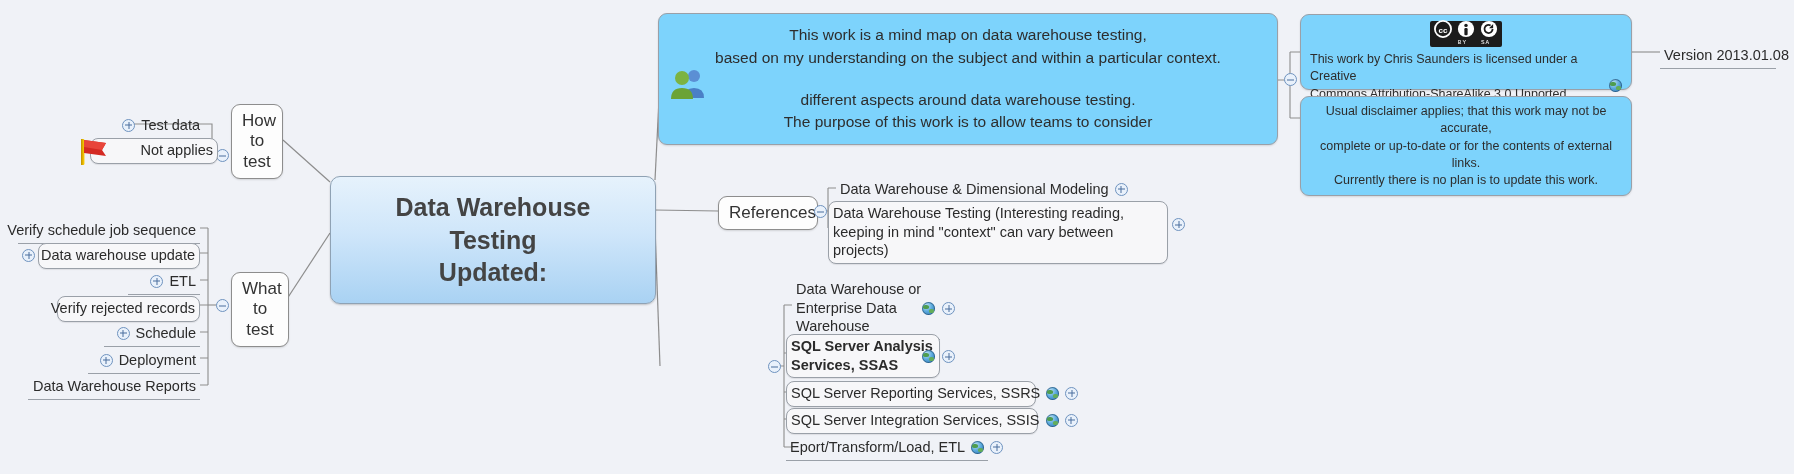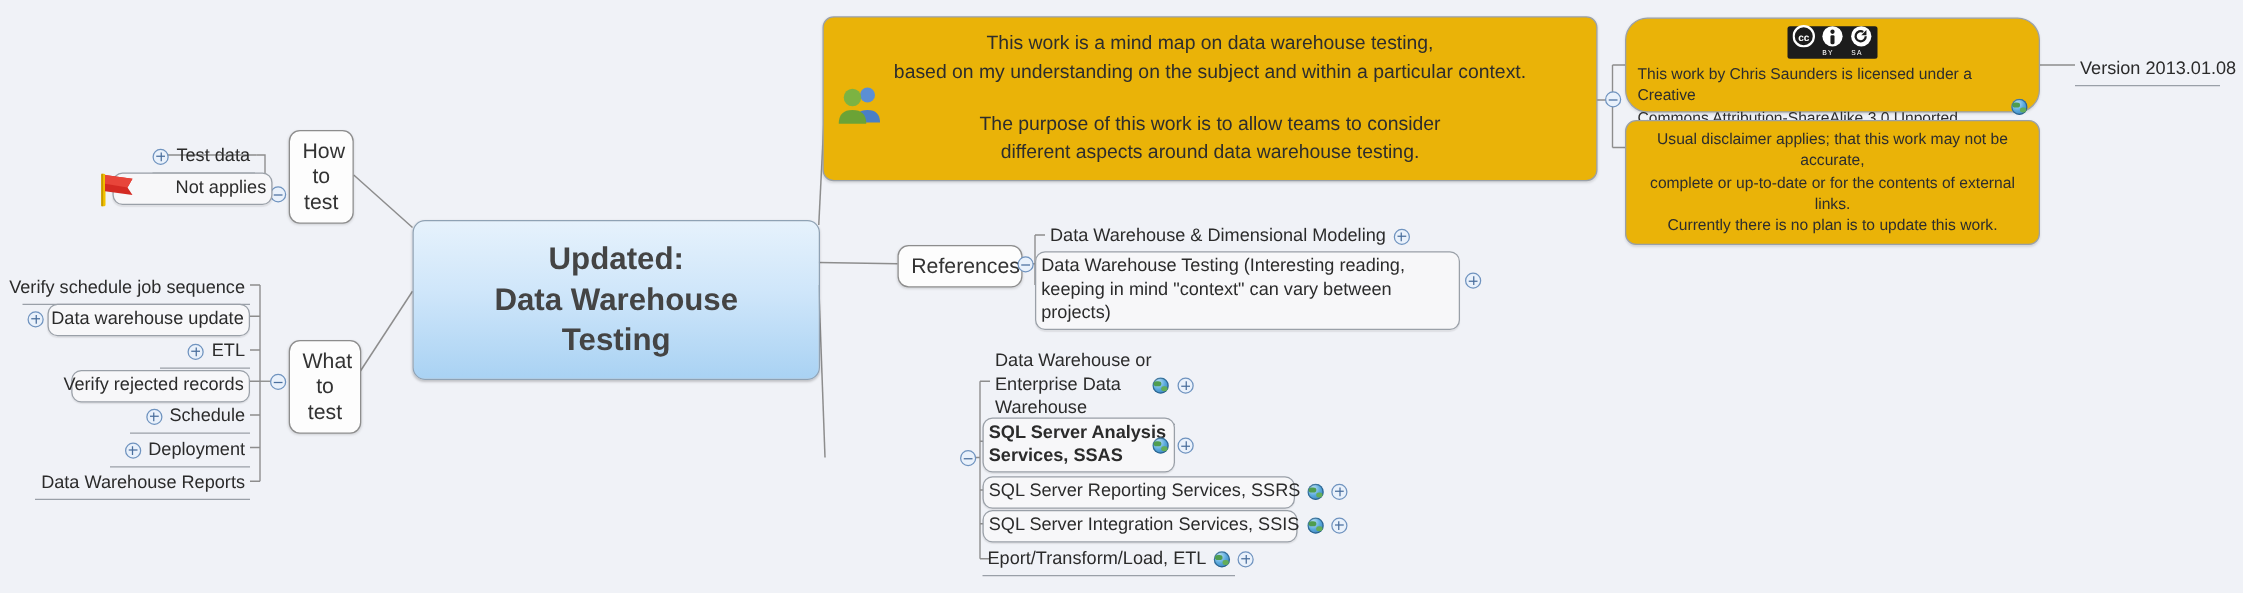--- a/index.html
+++ b/index.html
@@ -62,21 +62,21 @@
     border-radius:8px;
     background:#f7f7f9;
     box-shadow:0 1px 1px rgba(0,0,0,.08);
   }
   .leaf.right-align { justify-content:flex-end; }
 
   
   .panelbox {
     border:1px solid #9aa0a8;
     border-radius:9px;
-    background:#eab308;
+    background:#7dd3fc;
     box-shadow:0 1px 2px rgba(0,0,0,.12);
     padding:8px 12px;
     font-size:15.5px;
     line-height:1.45;
     color:#2d2d2d;
   }
   .panelbox.small { font-size:12.5px; line-height:1.38; padding:6px 9px; }
   .center-text { text-align:center; }
 
   
@@ -154,22 +154,22 @@
 
       <path d="M772 366 L784 366 M784 305 L784 447 M784 305 L792 305 M784 353 L792 353 M784 392 L792 392 M784 419 L792 419 M784 447 L792 447"></path>
 
       <path d="M1277 80 L1290 80 M1290 52 L1290 118 M1290 52 L1300 52 M1290 118 L1300 118"></path>
 
       <path d="M1632 52 L1660 52"></path>
     </g>
   </svg>
 
   <div class="node central" style="left:330px; top:176px; width:326px;">
+    <div>Data Warehouse Testing</div>
     <div>Updated:</div>
-    <div>Data Warehouse Testing</div>
   </div>
 
   <div class="node boxnode" style="left:231px; top:104px; width:52px;">
     <div>How</div>
     <div>to</div>
     <div>test</div>
   </div>
   <span class="toggle abs" style="left:216px; top:149px;"></span>
 
   <div class="node leaf right-align" style="left:122px; top:114px; width:82px;">
@@ -224,31 +224,31 @@
 
   <div class="node leaf right-align" style="left:28px; top:375px; width:172px;gap:47px;">
     <span class="toggle plus"></span>
     <span>Data Warehouse Reports</span>
   </div>
 
   <div class="node panelbox center-text" style="left:658px; top:13px; width:620px; height:132px; display:flex; flex-direction:column; justify-content:center;">
     <div>This work is a mind map on data warehouse testing,</div>
     <div>based on my understanding on the subject and within a particular context.</div>
     <div style="height:20px;"></div>
+    <div>different aspects around data warehouse testing.</div>
     <div>The purpose of this work is to allow teams to consider</div>
-    <div>different aspects around data warehouse testing.</div>
     <svg class="people" viewBox="0 0 36 34" style="position:absolute; left:10px; top:52px;">
       <circle cx="25" cy="10" r="6" fill="#5b8fd4"></circle>
       <path d="M15 32 q0-10 10-10 q10 0 10 10 z" fill="#4a7fc6"></path>
       <circle cx="13" cy="12" r="7" fill="#7cb342"></circle>
       <path d="M2 33 q0-11 11-11 q11 0 11 11 z" fill="#6ba336"></path>
     </svg>
   </div>
 
-  <div class="node panelbox small" style="left:1300px; top:14px; width:332px; height:76px;border-radius:18px;">
+  <div class="node panelbox small" style="left:1300px; top:14px; width:332px; height:76px;">
     <div style="display:flex; justify-content:center; margin-bottom:4px;">
       <div class="ccbadge">
         <div style="display:flex; gap:5px; justify-content:center; align-items:center;">
           <svg width="18" height="18" viewBox="0 0 20 20">
             <circle cx="10" cy="10" r="9" fill="none" stroke="#fff" stroke-width="2"></circle>
             <text x="10" y="14" font-size="9" font-family="'Liberation Sans',sans-serif" font-weight="bold" fill="#fff" text-anchor="middle">cc</text>
           </svg>
           <svg width="18" height="18" viewBox="0 0 20 20">
             <circle cx="10" cy="10" r="9" fill="#fff"></circle>
             <circle cx="10" cy="6" r="1.9" fill="#1c1c1c"></circle>

